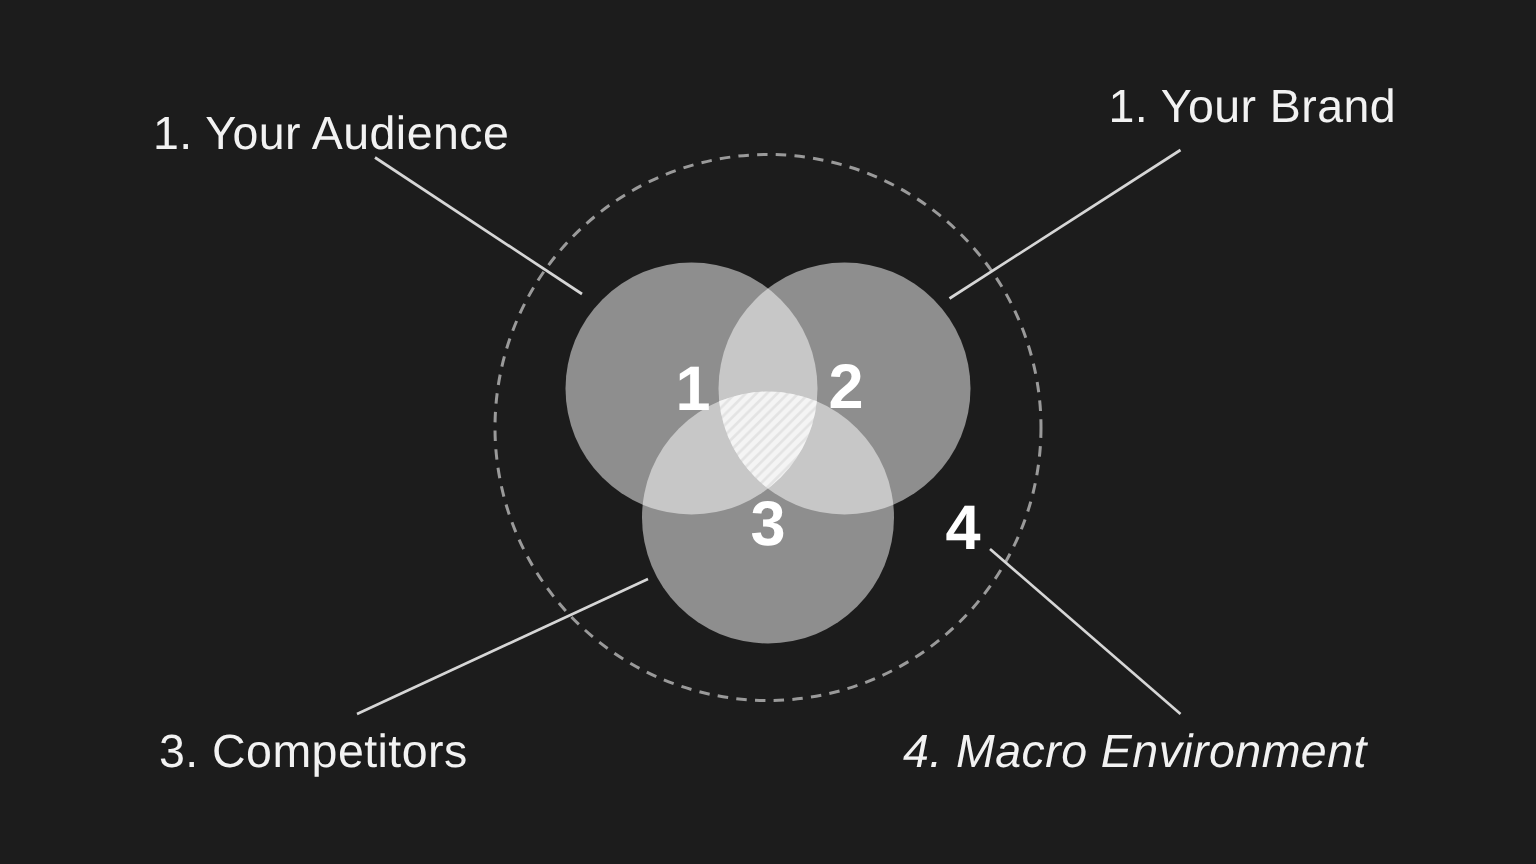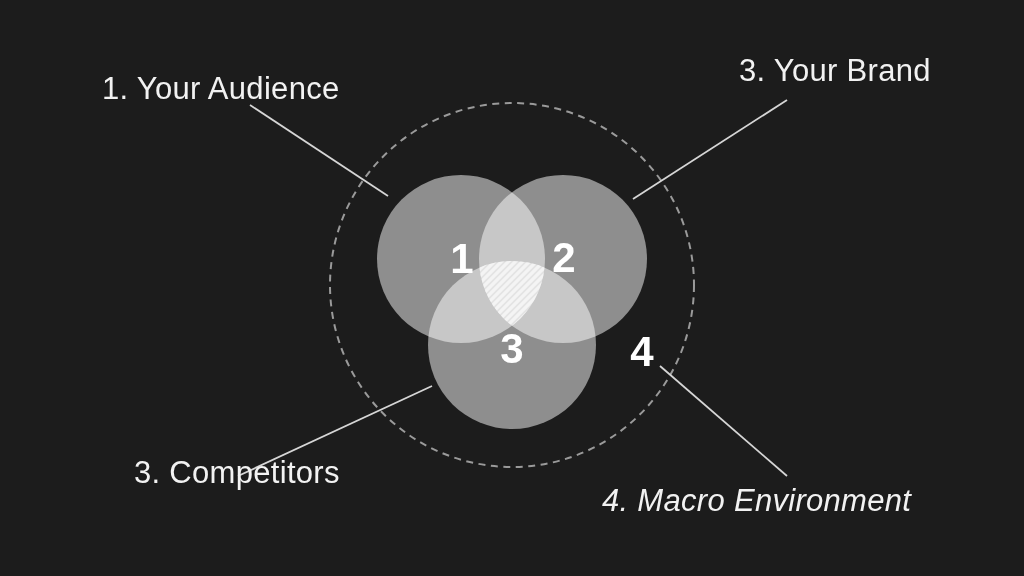--- a/index.html
+++ b/index.html
@@ -24,21 +24,21 @@
     position: absolute;
     color: #f2f2f2;
     font-size: 31px;
     font-weight: 300;
     letter-spacing: 0.3px;
     line-height: 34px;
     white-space: nowrap;
   }
   .label-audience    { left: 102px; top: 72px; }
   .label-brand       { left: 739px; top: 54px; }
-  .label-competitors { left: 106px; top: 456px; margin-left: 28px; }
+  .label-competitors { left: 106px; top: 484px; }
   .label-macro       { left: 602px; top: 484px; font-style: italic; }
   .venn-number {
     position: absolute;
     color: #ffffff;
     font-size: 42px;
     font-weight: 700;
     line-height: 1;
     transform: translate(-50%, -50%);
     white-space: nowrap;
   }
@@ -85,17 +85,17 @@
       </g>
     </g>
   </svg>
 
   <div class="venn-number num-1">1</div>
   <div class="venn-number num-2">2</div>
   <div class="venn-number num-3">3</div>
   <div class="venn-number num-4">4</div>
 
   <div class="corner-label label-audience">1. Your Audience</div>
-  <div class="corner-label label-brand">3. Your Brand</div>
+  <div class="corner-label label-brand">1. Your Brand</div>
   <div class="corner-label label-competitors">3. Competitors</div>
   <div class="corner-label label-macro">4. Macro Environment</div>
 
 </div>
 
 </body></html>

